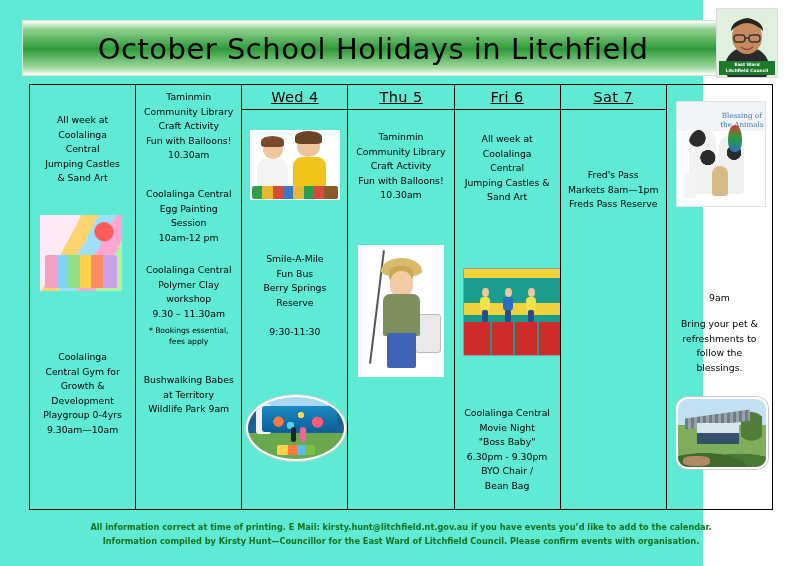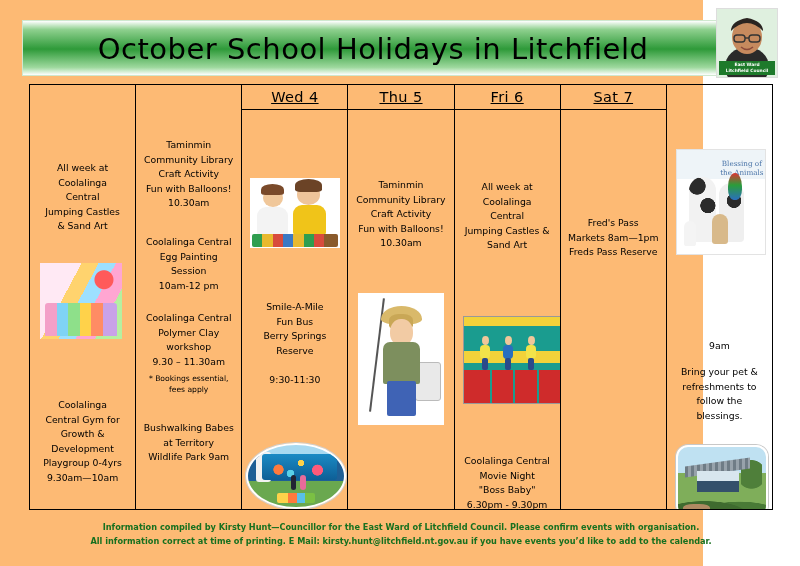--- a/index.html
+++ b/index.html
@@ -2,21 +2,21 @@
 <html><head>
 <meta charset="utf-8">
 <style>
   * { box-sizing: border-box; margin: 0; padding: 0; }
   html, body {
     width: 800px; height: 566px;
     background: #ffffff;
     font-family: "DejaVu Sans", sans-serif;
     overflow: hidden;
   }
-  .page { position: relative; width: 703px; height: 566px; background:#fdba74; }
+  .page { position: relative; width: 703px; height: 566px; background:#5eead4; }
 
   
   .header {
     position: absolute;
     left: 22px; top: 20px;
     width: 756px; height: 56px;
   }
   .header-banner {
     position: absolute;
     left: 0; top: 0;
@@ -85,21 +85,20 @@
     font-weight: 400;
     text-decoration: underline;
     color: #000;
     letter-spacing: .4px;
   }
 
   .day-body {
     position: relative;
     height: 400px;
     padding: 0;
-    margin-top: 48px;
   }
 
   .evt {
     font-family: "DejaVu Sans", sans-serif;
     font-size: 9.3px;
     line-height: 14.6px;
     text-align: center;
     color: #000;
     padding: 0 3px;
     position: absolute;
@@ -432,17 +431,17 @@
           <div class="wall"></div>
           <div class="bush"></div>
           <div class="path"></div>
         </div>
       </div>
     </div>
 
   </div>
 
   <div class="footer">
+    <div>All information correct at time of printing.  E Mail: kirsty.hunt@litchfield.nt.gov.au if you have events you’d like to add to the calendar.</div>
     <div>Information compiled by Kirsty Hunt—Councillor for the East Ward of Litchfield Council.  Please  confirm events with  organisation.</div>
-    <div>All information correct at time of printing.  E Mail: kirsty.hunt@litchfield.nt.gov.au if you have events you’d like to add to the calendar.</div>
   </div>
 
 </div>
 
 </body></html>

